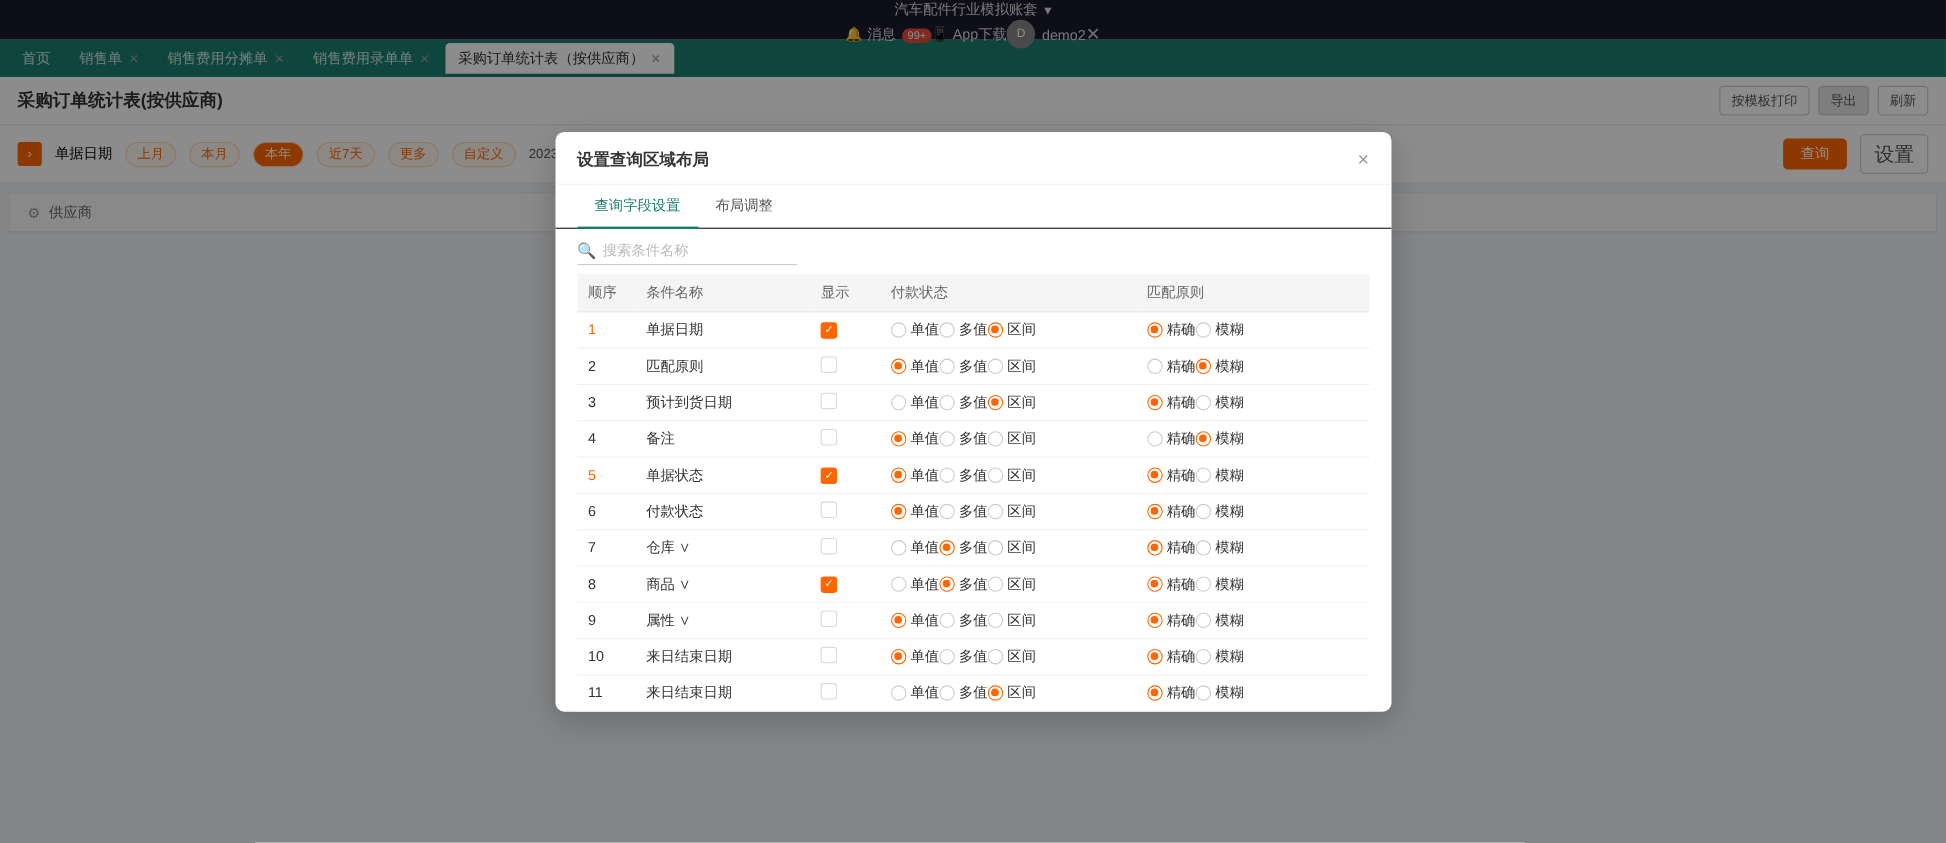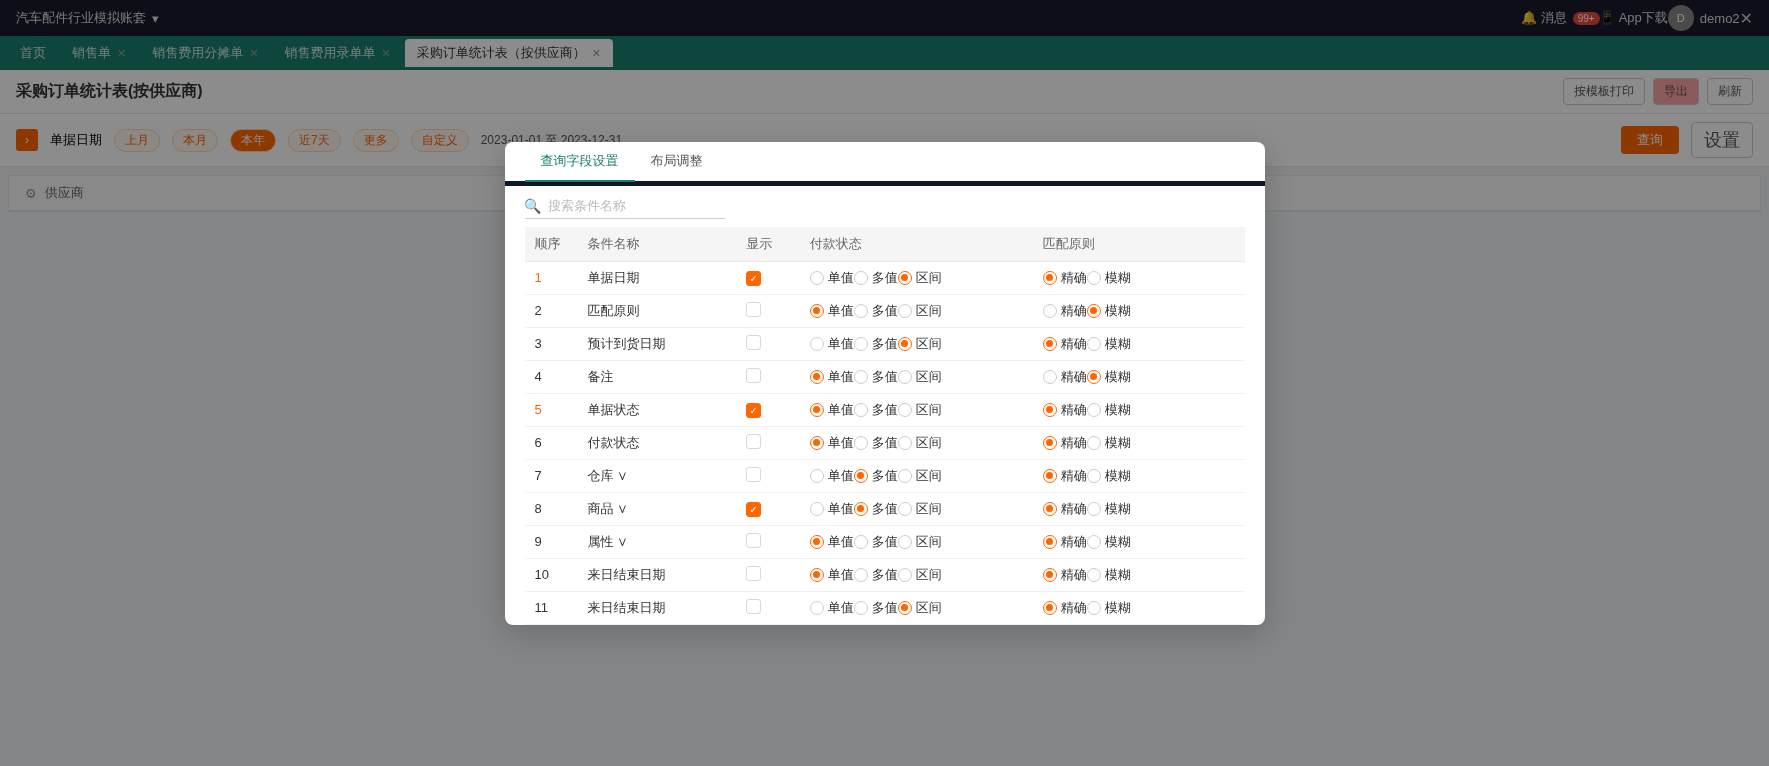--- a/index.html
+++ b/index.html
@@ -7,20 +7,21 @@
 
     
     .top-nav {
       background: #1a1a2e;
       height: 36px;
       display: flex;
       align-items: center;
       justify-content: space-between;
       padding: 0 16px;
       color: #ccc;
+      flex-direction: column;
     }
     .top-nav-left { font-size: 13px; color: #ddd; display: flex; align-items: center; gap: 6px; }
     .top-nav-right { display: flex; align-items: center; font-size: 13px; color: #ddd; }
     .nav-badge { background: #e74c3c; color: #fff; border-radius: 8px; padding: 1px 5px; font-size: 10px; margin-left: 2px; }
     .avatar { width: 26px; height: 26px; border-radius: 50%; background: #888; display: inline-flex; align-items: center; justify-content: center; color: #fff; font-size: 11px; }
 
     
     .tab-bar {
       background: #1a7f6e;
       height: 34px;
@@ -48,21 +49,21 @@
       background: #fff;
       padding: 8px 16px;
       display: flex;
       align-items: center;
       justify-content: space-between;
       border-bottom: 1px solid #e8e8e8;
     }
     .page-title { font-size: 16px; font-weight: bold; color: #333; }
     .header-actions { display: flex; align-items: center; gap: 8px; }
     .btn-print { border: 1px solid #ccc; background: #fff; color: #555; padding: 4px 10px; border-radius: 4px; cursor: pointer; font-size: 12px; }
-    .btn-export { border: 1px solid #ccc; background: #fca5a5; color: #555; padding: 4px 10px; border-radius: 4px; cursor: pointer; font-size: 12px; }
+    .btn-export { border: 1px solid #ccc; background: #e5e5e5; color: #555; padding: 4px 10px; border-radius: 4px; cursor: pointer; font-size: 12px; }
     .btn-refresh { border: 1px solid #ccc; background: #fff; color: #555; padding: 4px 10px; border-radius: 4px; cursor: pointer; font-size: 12px; text-align: center; }
 
     
     .filter-bar {
       background: #fff;
       padding: 8px 16px;
       display: flex;
       align-items: center;
       gap: 12px;
       border-bottom: 1px solid #e8e8e8;
@@ -118,21 +119,21 @@
       align-items: center;
       justify-content: space-between;
     }
     .modal-title { font-size: 15px; font-weight: bold; color: #333; }
     .modal-close { background: none; border: none; font-size: 18px; color: #999; cursor: pointer; line-height: 1; }
 
     
     .modal-tabs {
       display: flex;
       padding: 0 20px;
-      border-bottom: 5px solid #0f172a;
+      border-bottom: 1px solid #0f172a;
       gap: 0;
     }
     .modal-tab {
       padding: 10px 16px;
       cursor: pointer;
       font-size: 13px;
       color: #555;
       border-bottom: 2px solid transparent;
       margin-bottom: -1px;
     }
@@ -320,20 +321,24 @@
   <div class="table-header-row">
     <span class="settings-icon">⚙</span>
     <span class="col-header">供应商</span>
     <span class="col-header">供应商</span>
   </div>
 </div>
 
 <div class="overlay">
   <div class="modal">
 
+    <div class="modal-header">
+      <span class="modal-title">设置查询区域布局</span>
+      <button class="modal-close">×</button>
+    </div>
 
     <div class="modal-tabs">
       <div class="modal-tab active">
         <span>查询字段设置</span>
       </div>
       <div class="modal-tab">
         <span>布局调整</span>
       </div>
     </div>
 

